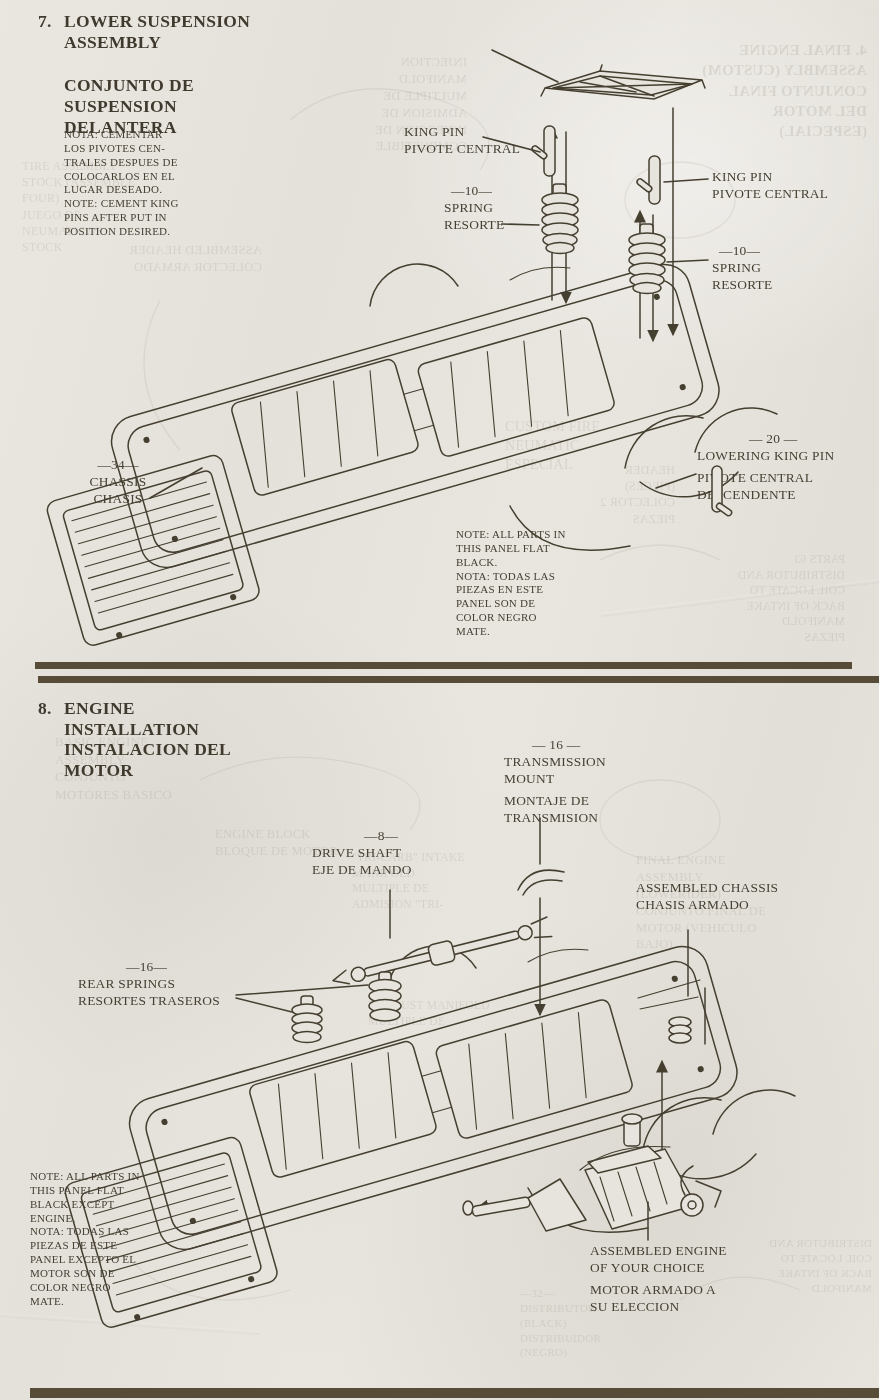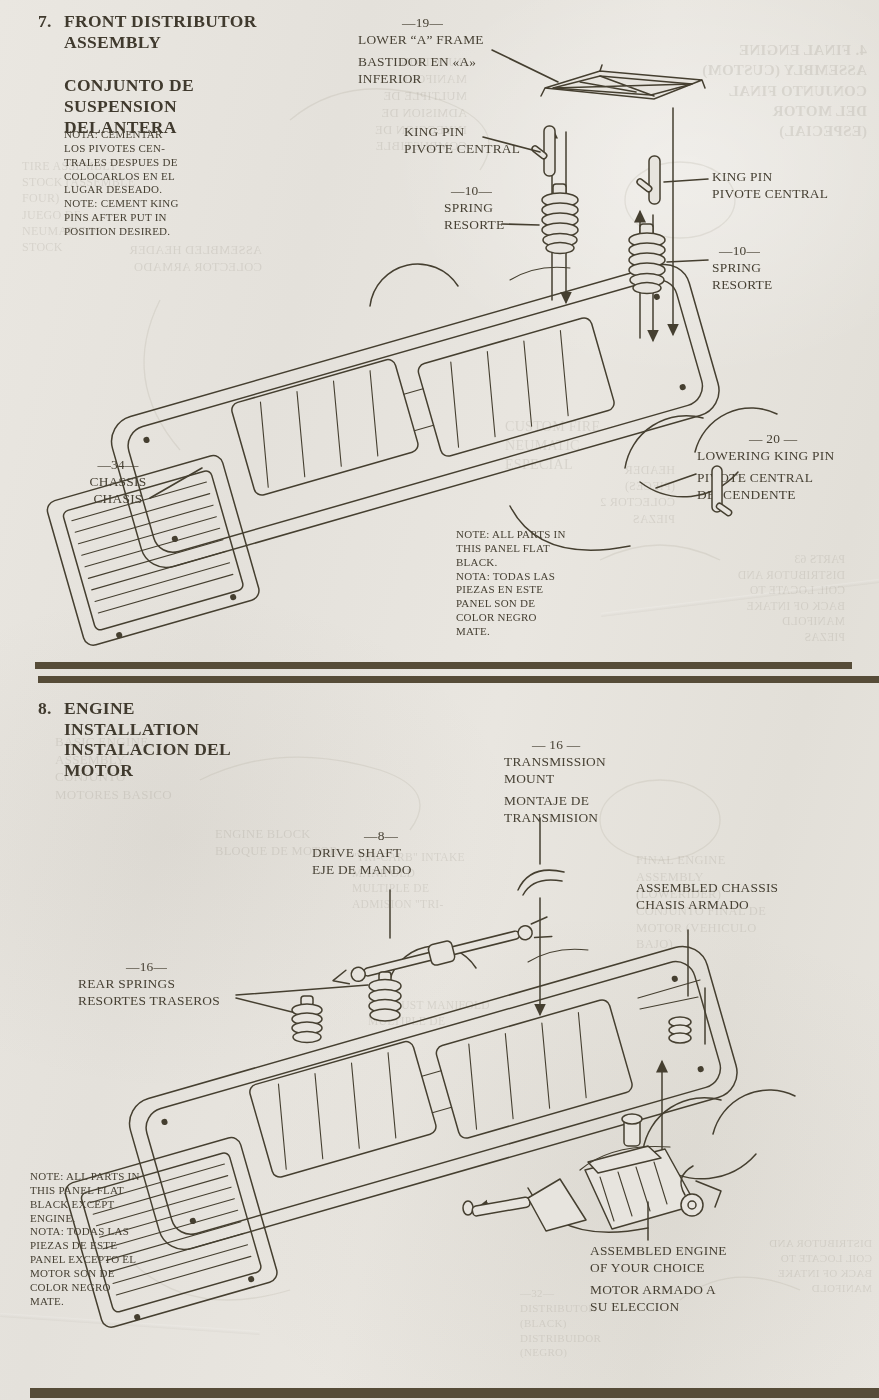--- a/index.html
+++ b/index.html
@@ -89,38 +89,32 @@
 (NEGRO)</div>
   <div class="ghost m" style="left:742px;top:1236px;width:130px;font-size:11px">DISTRIBUTOR AND
 COIL LOCATE TO
 BACK OF INTAKE
 MANIFOLD</div>
 
   <div class="crease" style="left:600px;top:596px;width:280px;height:4px;transform:rotate(-7deg);opacity:.4"></div>
   <div class="crease" style="left:0px;top:1322px;width:260px;height:4px;transform:rotate(4deg);opacity:.35"></div>
 
   <div class="h-num" style="left:38px;top:11px">7.</div>
-  <div class="h-block" style="left:64px;top:11px"><span>FRONT DISTRIBUTOR
+  <div class="h-block" style="left:64px;top:11px"><span>LOWER SUSPENSION
 ASSEMBLY</span><span class="t2">CONJUNTO DE
 SUSPENSION
 DELANTERA</span></div>
   <div class="note" style="left:64px;top:128px"><span>NOTA: CEMENTAR
 LOS PIVOTES CEN-
 TRALES DESPUES DE
 COLOCARLOS EN EL
 LUGAR DESEADO.</span><span class="es">NOTE: CEMENT KING
 PINS AFTER PUT IN
 POSITION DESIRED.</span></div>
 
-  <div class="callout" style="left:358px;top:14px;--np:44px">
-    <span class="num">—19—</span>
-    <span class="en">LOWER “A” FRAME</span>
-    <span class="es">BASTIDOR EN «A»
-INFERIOR</span>
-  </div>
   <div class="callout tight" style="left:404px;top:123px">
 
     <span class="en">KING PIN</span>
     <span class="es">PIVOTE CENTRAL</span>
   </div>
   <div class="callout tight" style="left:444px;top:182px;--np:7px">
     <span class="num">—10—</span>
     <span class="en">SPRING</span>
     <span class="es">RESORTE</span>
   </div>

